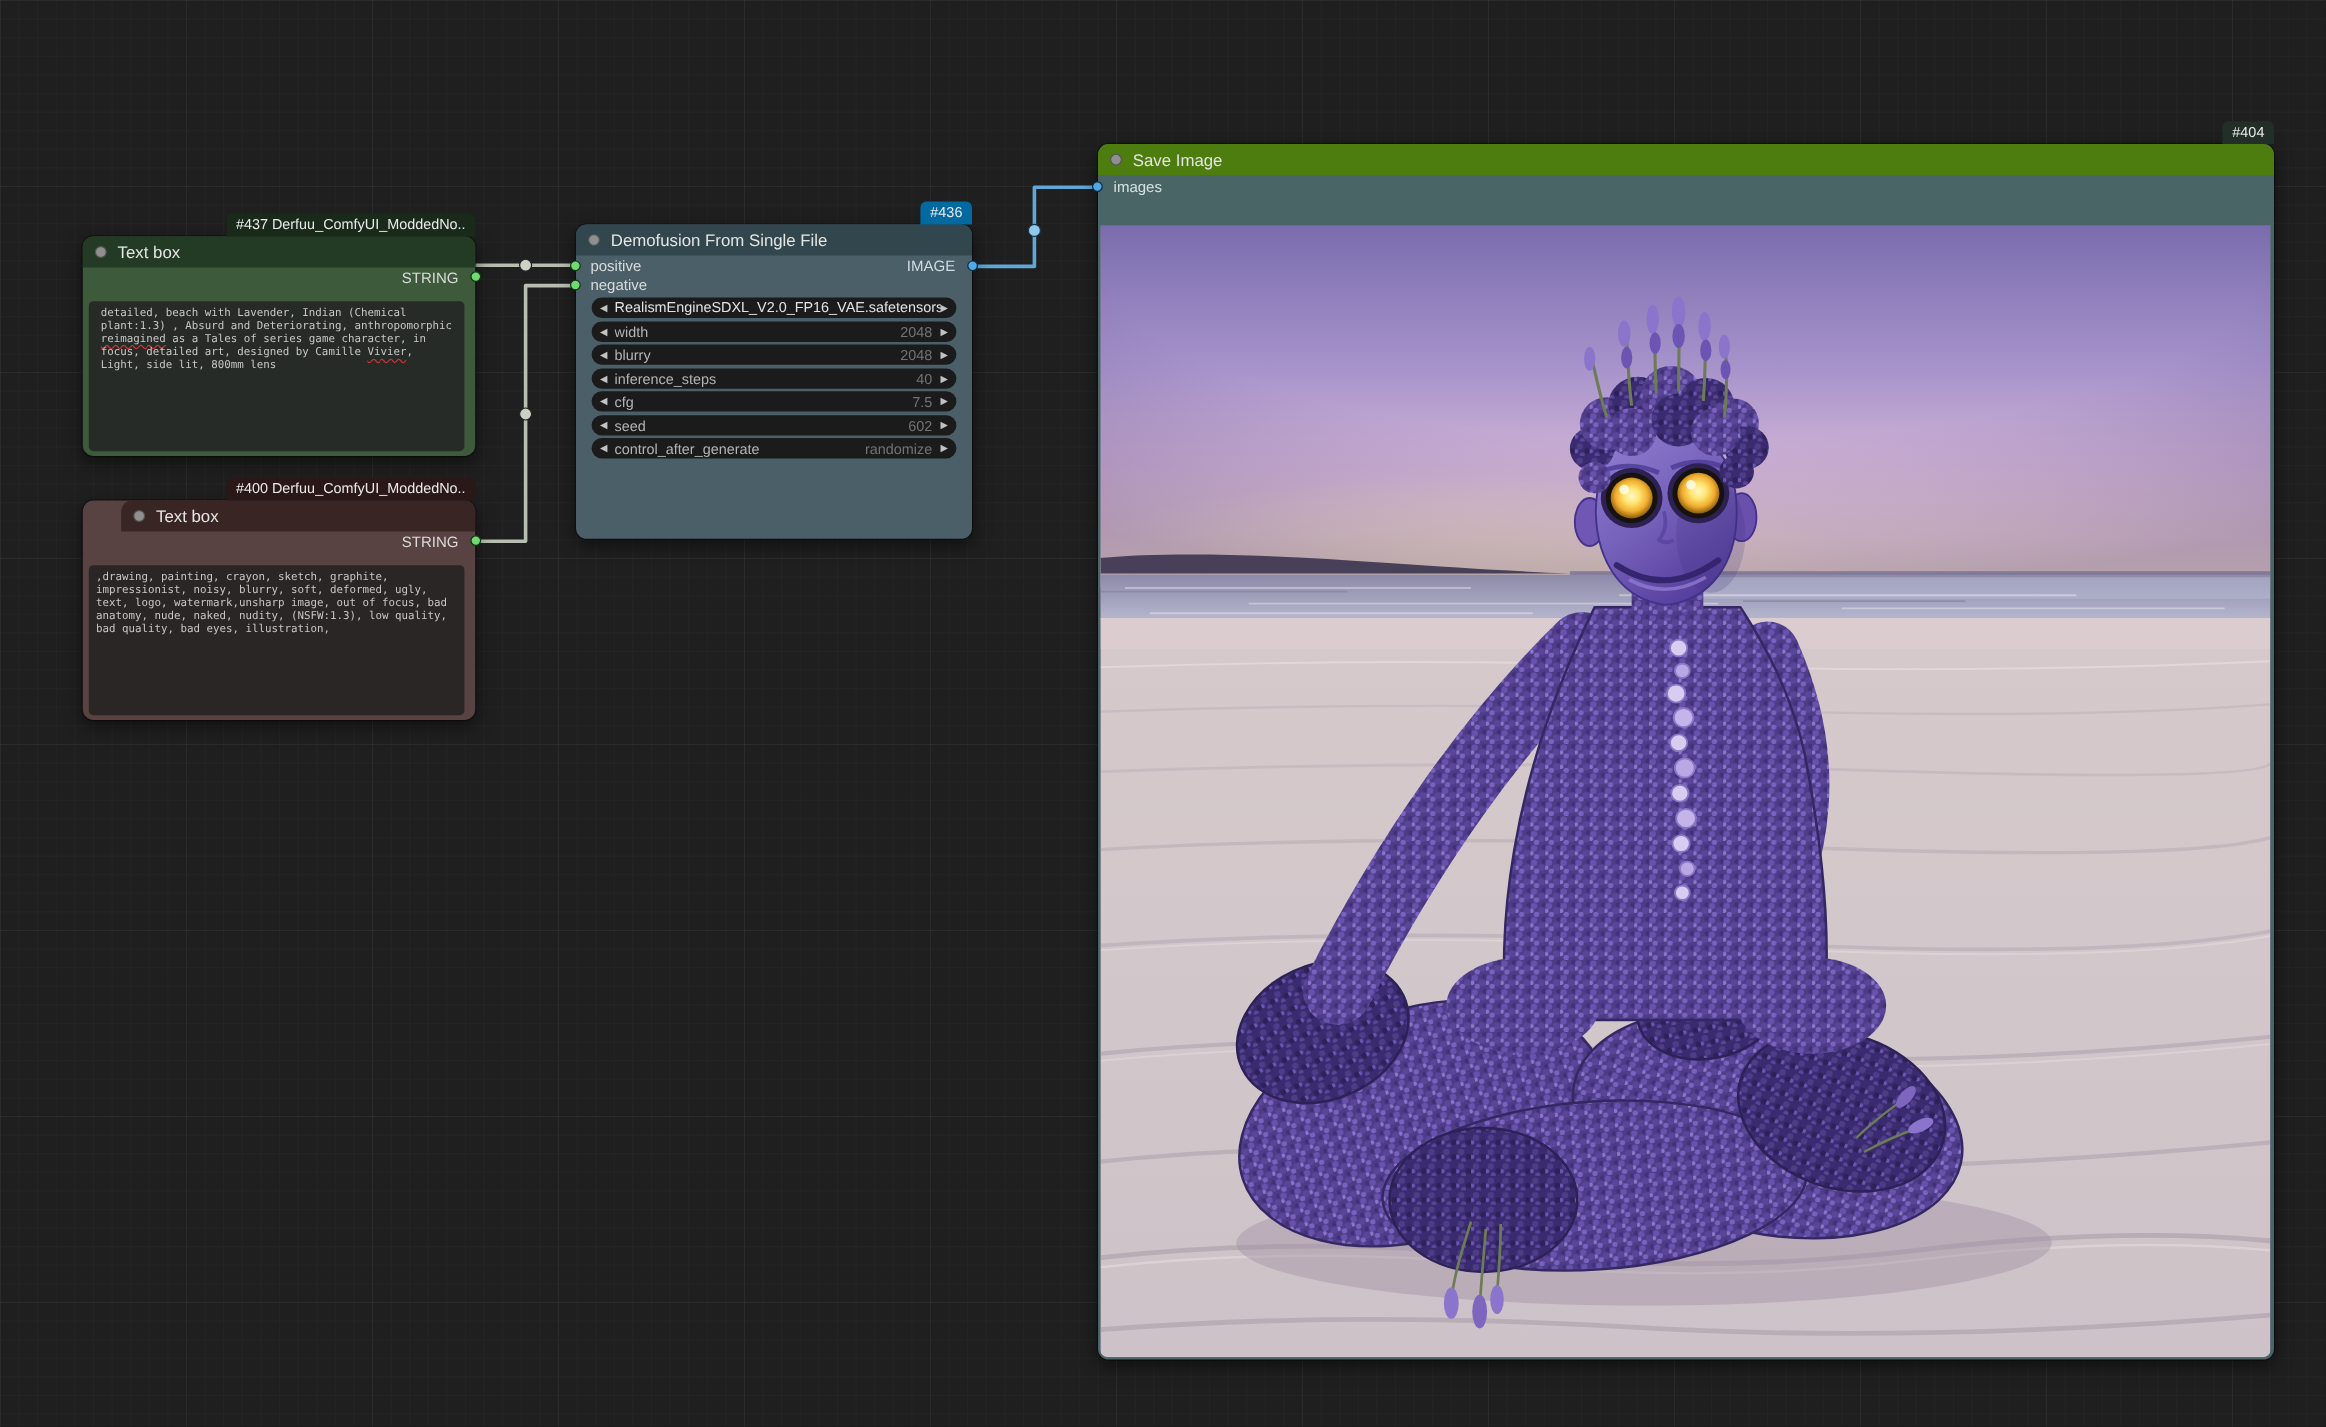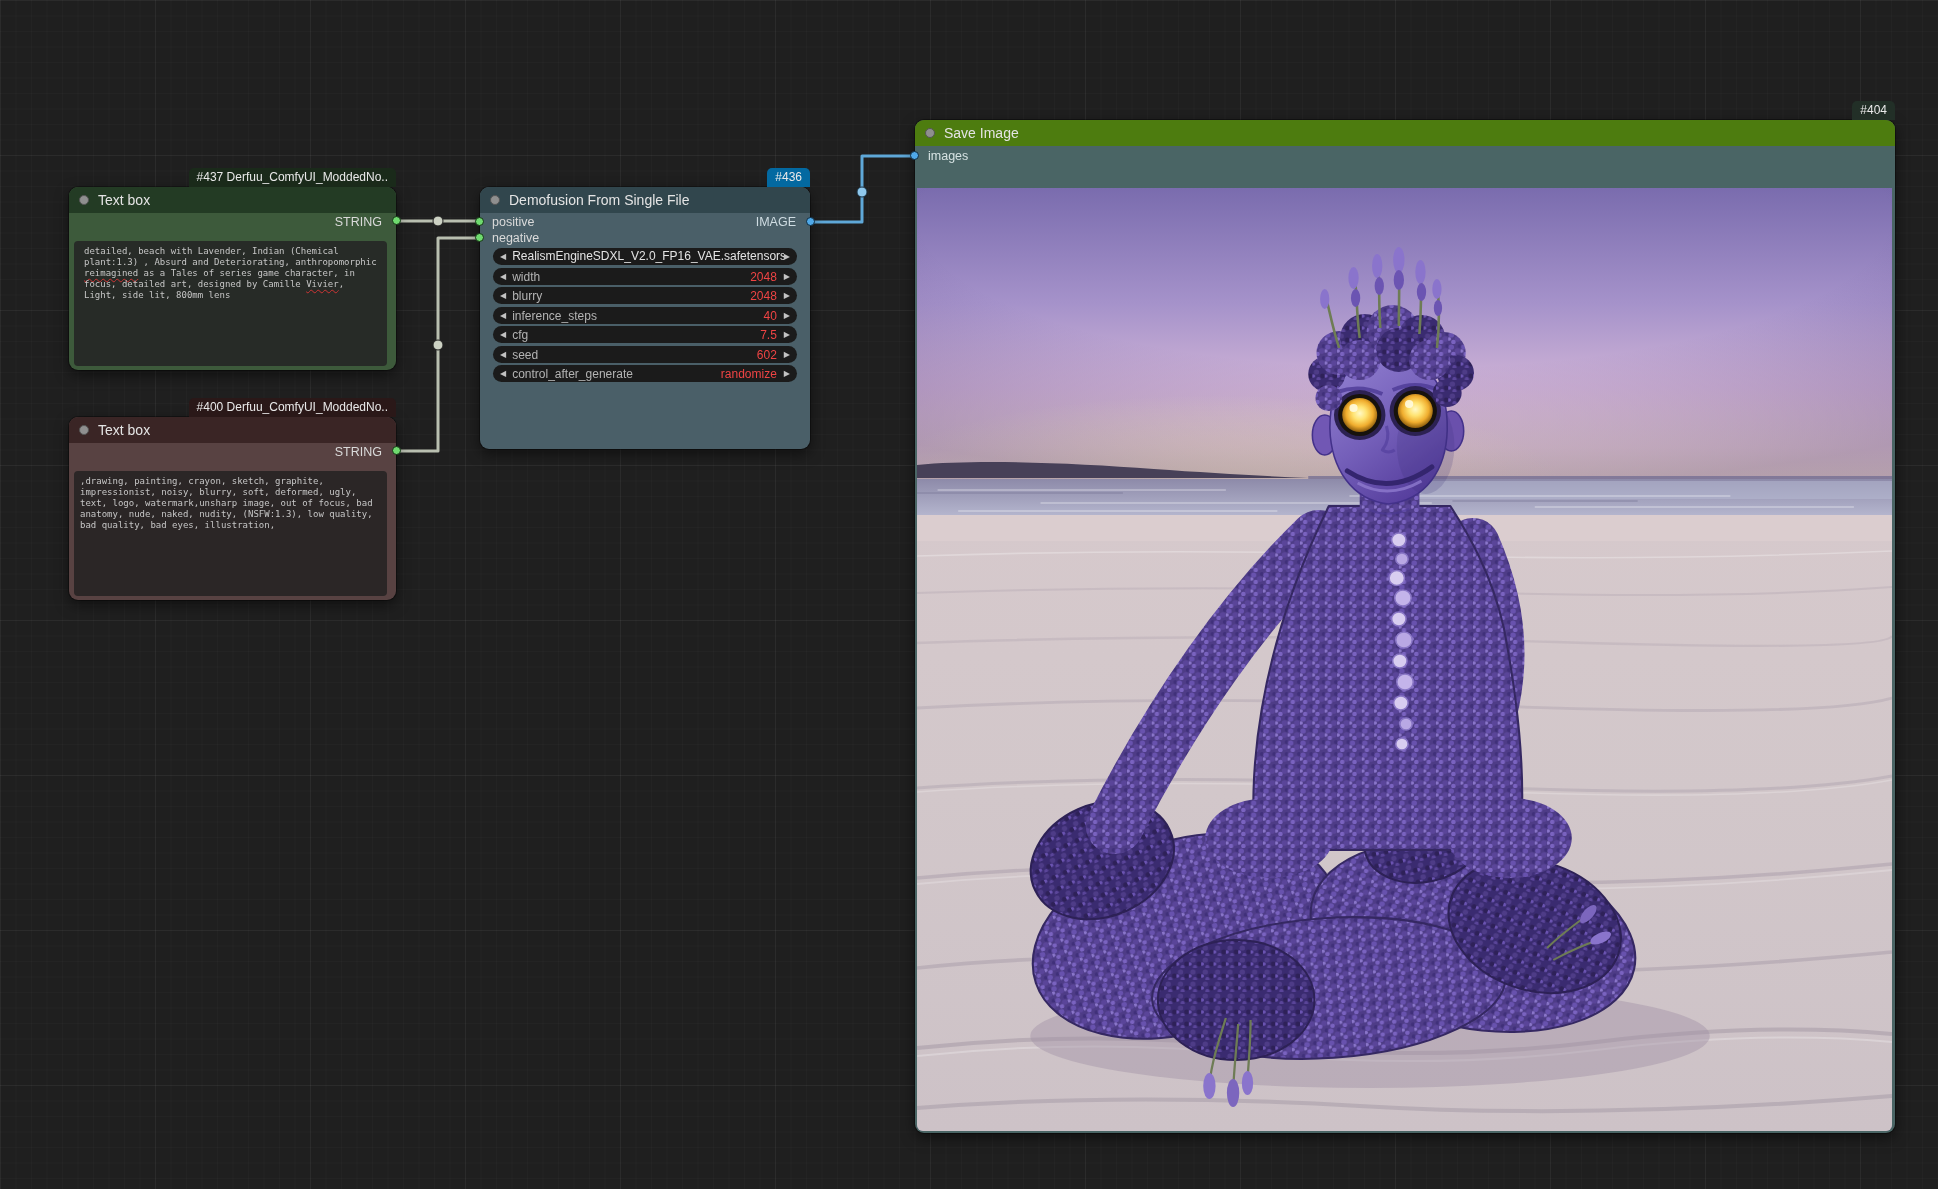--- a/index.html
+++ b/index.html
@@ -19,25 +19,25 @@
   .node-header {
     height:26px; border-radius:9px 9px 0 0; display:flex; align-items:center;
     padding:0 10px; gap:9px; color:#e4e4e4; font-size:14px;
   }
   .title-dot { width:10px; height:10px; border-radius:50%; background:#8f8f8f; border:1px solid #555; flex:0 0 auto; }
   .badge {
     position:absolute; top:-19px; right:0; height:19px; line-height:19px;
     padding:0 8px; font-size:12px; color:#e9e9e9; border-radius:5px 5px 0 0; white-space:nowrap;
   }
   
-  .node-green { left:69px; top:187px; width:327px; height:183px; background:#3d5a3b; }
+  .node-green { left:69px; top:197px; width:327px; height:183px; background:#3d5a3b; }
   .node-green .node-header { background:#233b24; }
   .node-green .badge { background:#1a2a1a; }
   
-  .node-red { left:69px; top:417px; width:327px; height:183px; background:#584242; }
+  .node-red { left:69px; top:417px; width:327px; height:183px; background:#584242;padding-left:32px; }
   .node-red .node-header { background:#3a2525; }
   .node-red .badge { background:#2a1818; }
   
   .node-demo { left:480px; top:187px; width:330px; height:262px; background:#4a5f68; }
   .node-demo .node-header { background:#31464d; }
   .node-demo .badge { background:#0369a1; }
   
   .node-save { left:915px; top:120px; width:980px; height:1013px; background:#4a6565; }
   .node-save .node-header { background:#4d7c0f; }
   .node-save .badge { background:#222f27; }
@@ -57,21 +57,21 @@
   .node-red .textbox-area { background:#2b2626; }
   .squiggle { text-decoration:underline wavy #cc3434 1px; text-underline-offset:2px; }
 
   .widget-row {
     position:absolute; left:13px; width:304px; height:17px; background:#1b1b1b;
     border-radius:9px; display:flex; align-items:center; padding:0 7px; font-size:12px;
     color:#c9c9c9;
   }
   .widget-row .arrow { font-size:8px; color:#c2c2c2; flex:0 0 auto; line-height:17px; }
   .widget-row .wlabel { margin-left:6px; color:#b4b4b4; flex:1 1 auto; white-space:nowrap; overflow:hidden; }
-  .widget-row .wvalue { margin-right:7px; color:#ef4444; white-space:nowrap;text-align:right; }
+  .widget-row .wvalue { margin-right:7px; color:#737373; white-space:nowrap;text-align:right; }
   .widget-row.combo { justify-content:space-between; }
   .combo-mid { position:relative; flex:1 1 auto; height:17px; overflow:hidden; }
   .combo-value { position:absolute; left:6px; top:0; line-height:17px; color:#e3e3e3; white-space:nowrap; }
   .combo-overlay { position:absolute; left:6px; top:0; line-height:17px; color:#ec4899; white-space:nowrap;margin-top:46px; }
 
   .prefix-pill {
     position:absolute; left:15px; right:15px; top:46px; height:17px; background:#1b1b1b;
     border-radius:9px; display:flex; align-items:center; justify-content:space-between;
     padding:0 13px; font-size:12px;
   }

